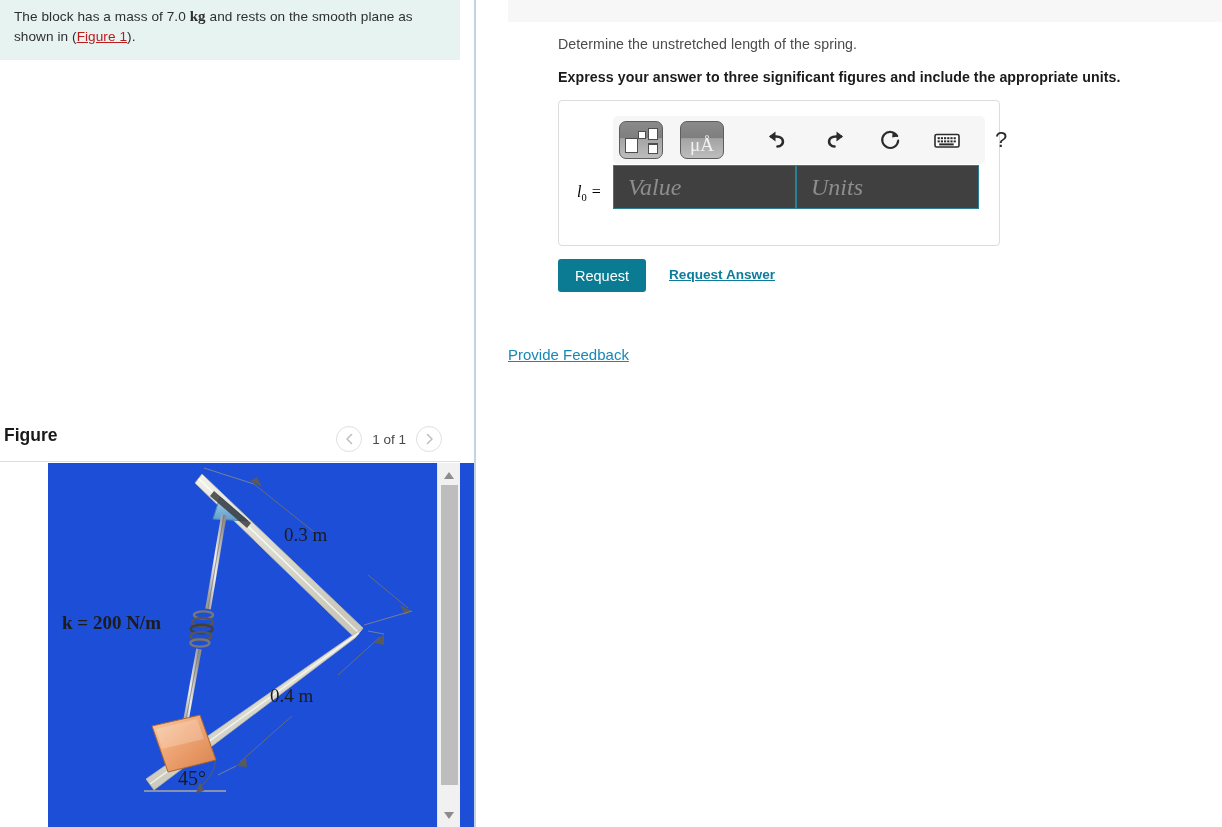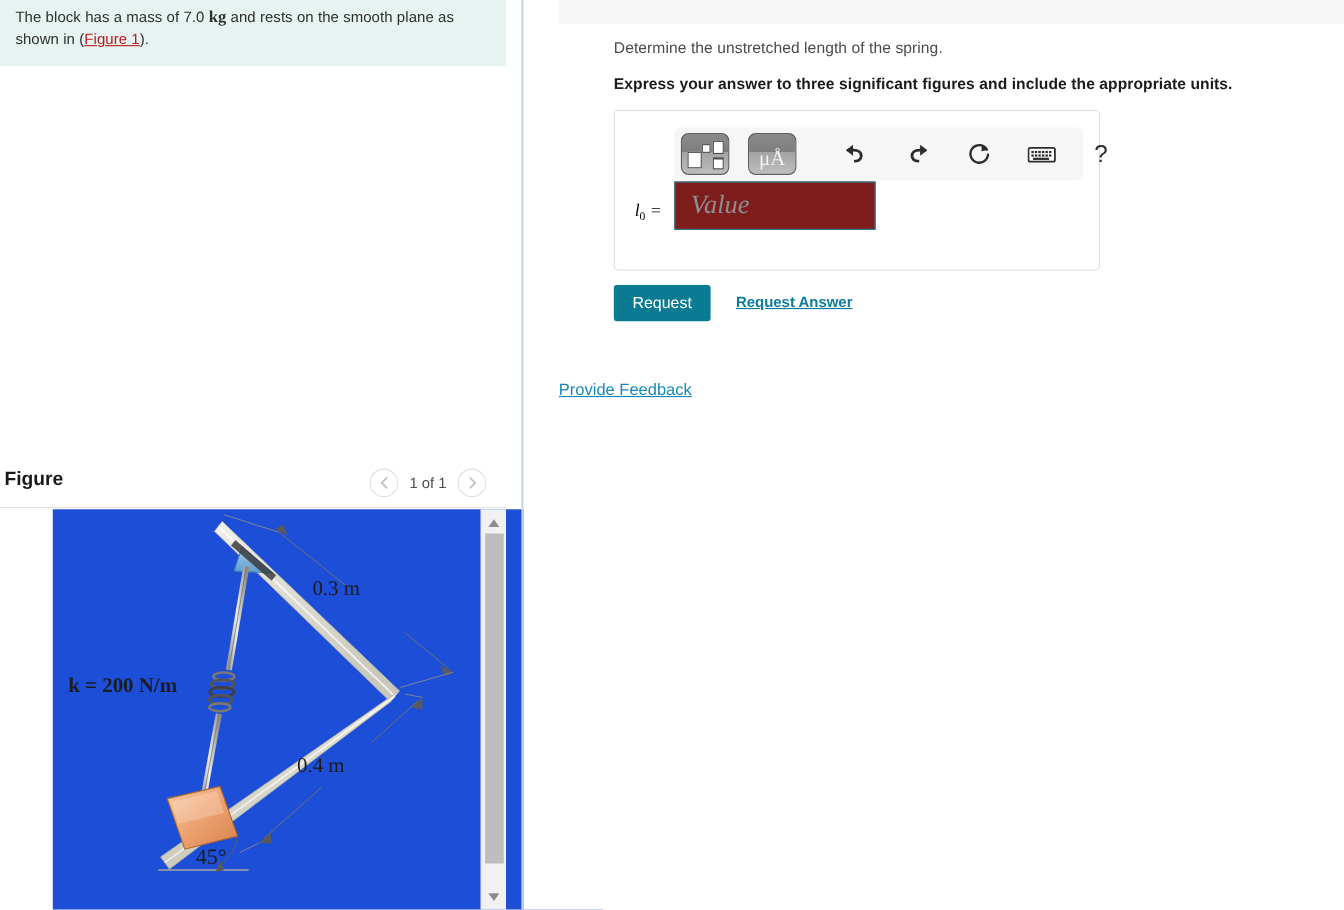--- a/index.html
+++ b/index.html
@@ -259,21 +259,21 @@
   }
   #answer-label sub {
     font-size: 10.5px;
     font-style: normal;
   }
   .ansfield {
     position: absolute;
     top: 64px;
     height: 44px;
     border: 1px solid #2a7f92;
-    background: #7f1d1d;
+    background: #404040;
     box-sizing: border-box;
     font-family: "Liberation Serif", serif;
     font-style: italic;
     font-size: 24px;
     color: #8d8d8d;
     padding: 0 14px;
     line-height: 42px;
     cursor: text;
     overflow: hidden;
   }
@@ -520,19 +520,20 @@
       </div>
 
       <div class="tb-icon" id="tb-help">
         <span>?</span>
       </div>
     </div>
 
     <div id="answer-label"><span>l</span><sub>0</sub><span> =</span></div>
 
     <div class="ansfield" id="value-field">Value</div>
+    <div class="ansfield" id="units-field">Units</div>
   </div>
 
   <button id="submit-button">Request</button>
   <div id="request-answer">Request Answer</div>
 
   <div id="provide-feedback">Provide Feedback</div>
 </div>
 
 </body></html>

